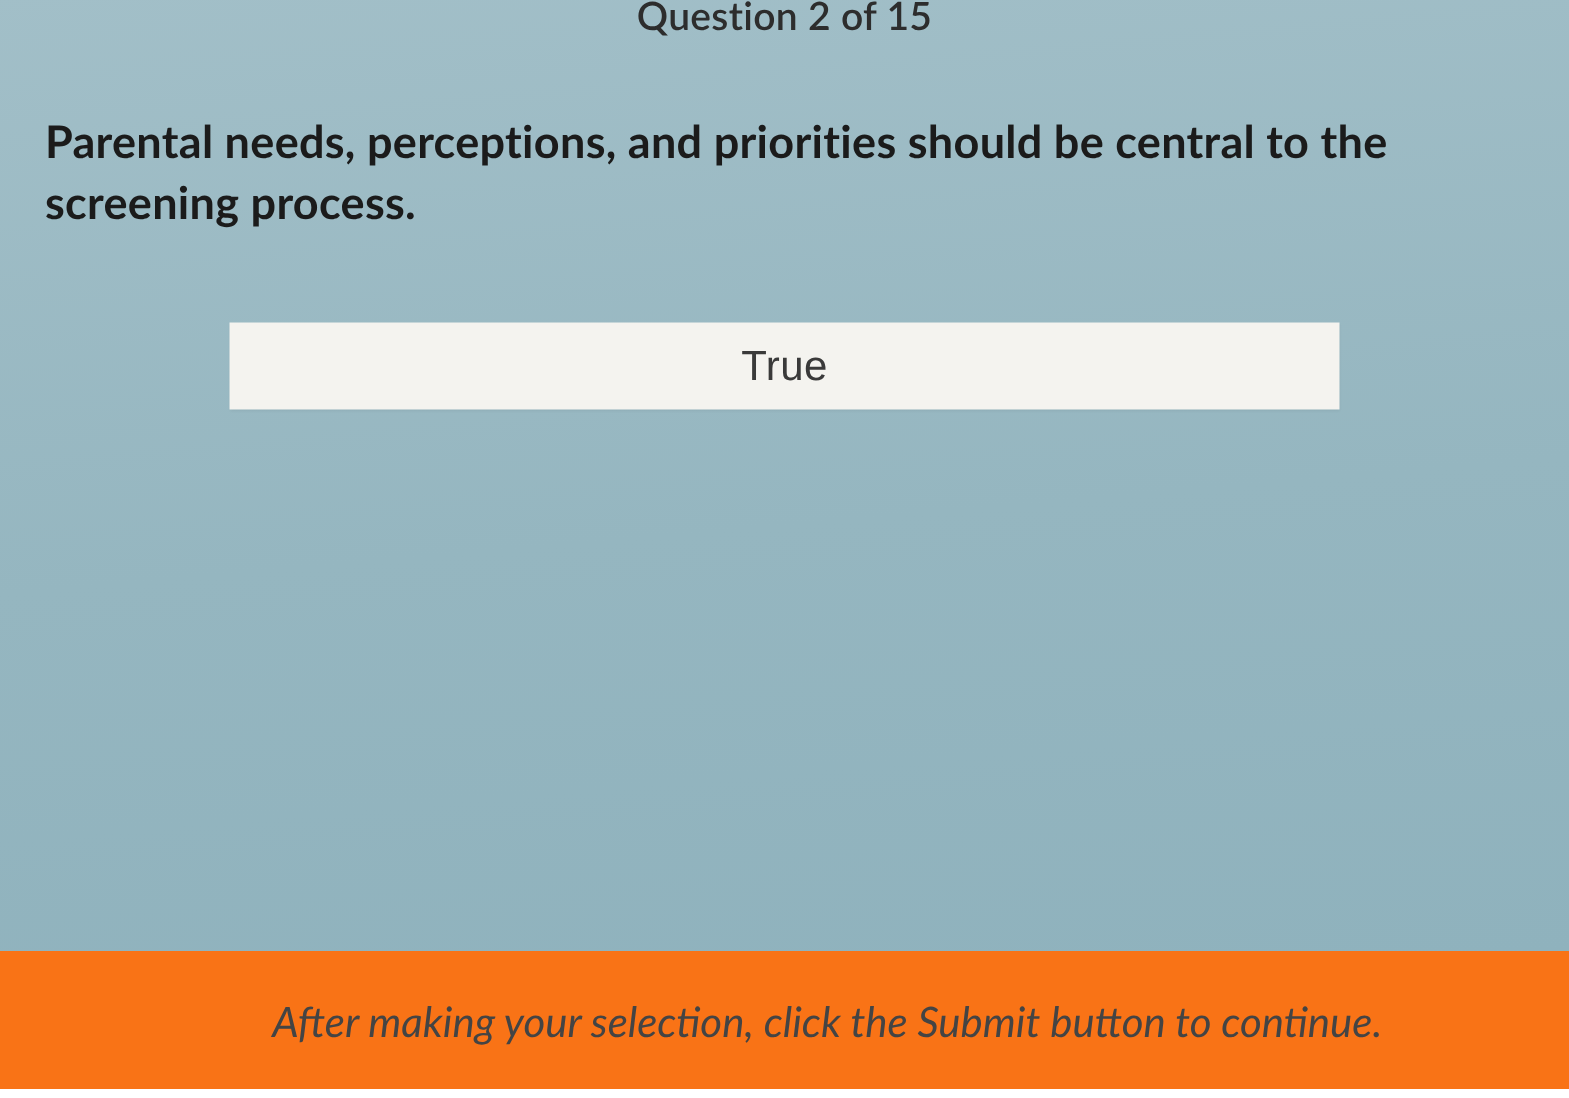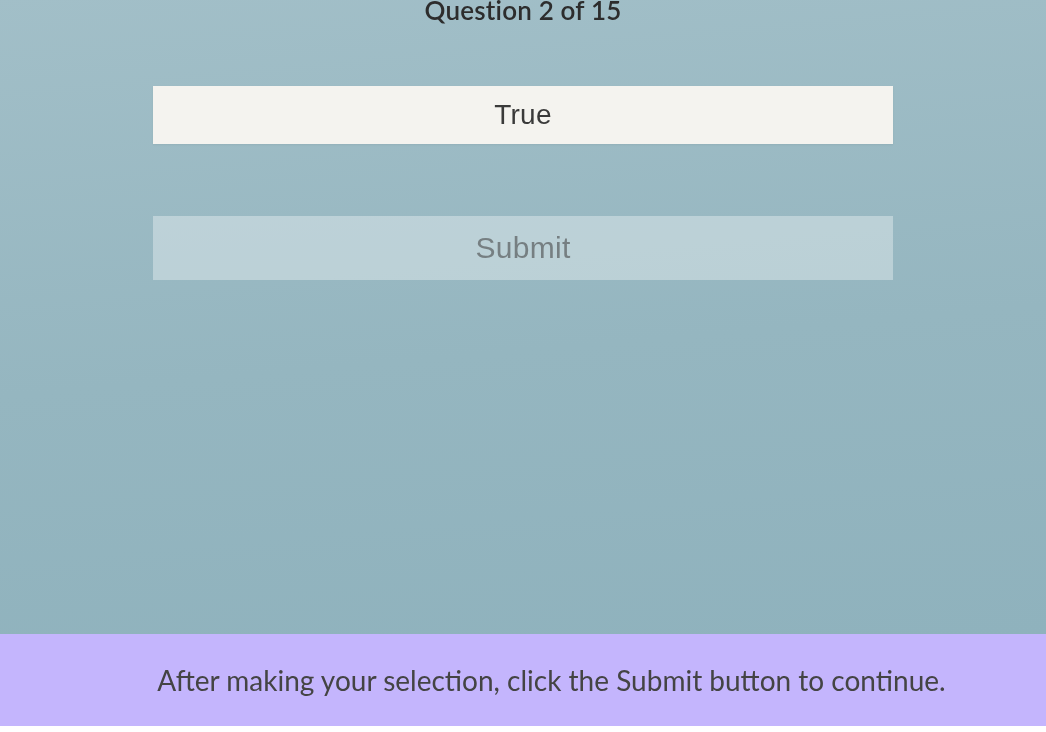--- a/index.html
+++ b/index.html
@@ -74,46 +74,45 @@
     color: rgba(60,60,60,0.55);
     font-size: 30px;
     font-weight: 400;
     display: flex;
     align-items: center;
     justify-content: center;
     cursor: pointer;
     letter-spacing: 0.3px;
   }
   .instruction-bar {
-    background: #c4b5fd;
+    background: #f97316;
     height: 92px;
     display: flex;
     align-items: center;
     justify-content: center;
+    font-style: italic;
     color: #444;
     font-size: 28px;
     white-space: nowrap;
     overflow: hidden;
     padding-left: 57px;
     box-sizing: border-box;
   }
 </style>
 </head>
 <body>
 
 <div class="quiz-panel">
 
   <div class="question-counter">Question 2 of 15</div>
 
+  <div class="question-text">Parental needs, perceptions, and priorities should be central to the screening process.</div>
 
   <div class="answers">
     <button class="answer-btn">True</button>
   </div>
 
-  <div class="submit-wrap">
-    <button class="submit-btn">Submit</button>
-  </div>
 
 </div>
 
 <div class="instruction-bar">
   <span>After making your selection, click the Submit button to continue.</span>
 </div>
 
 </body></html>

